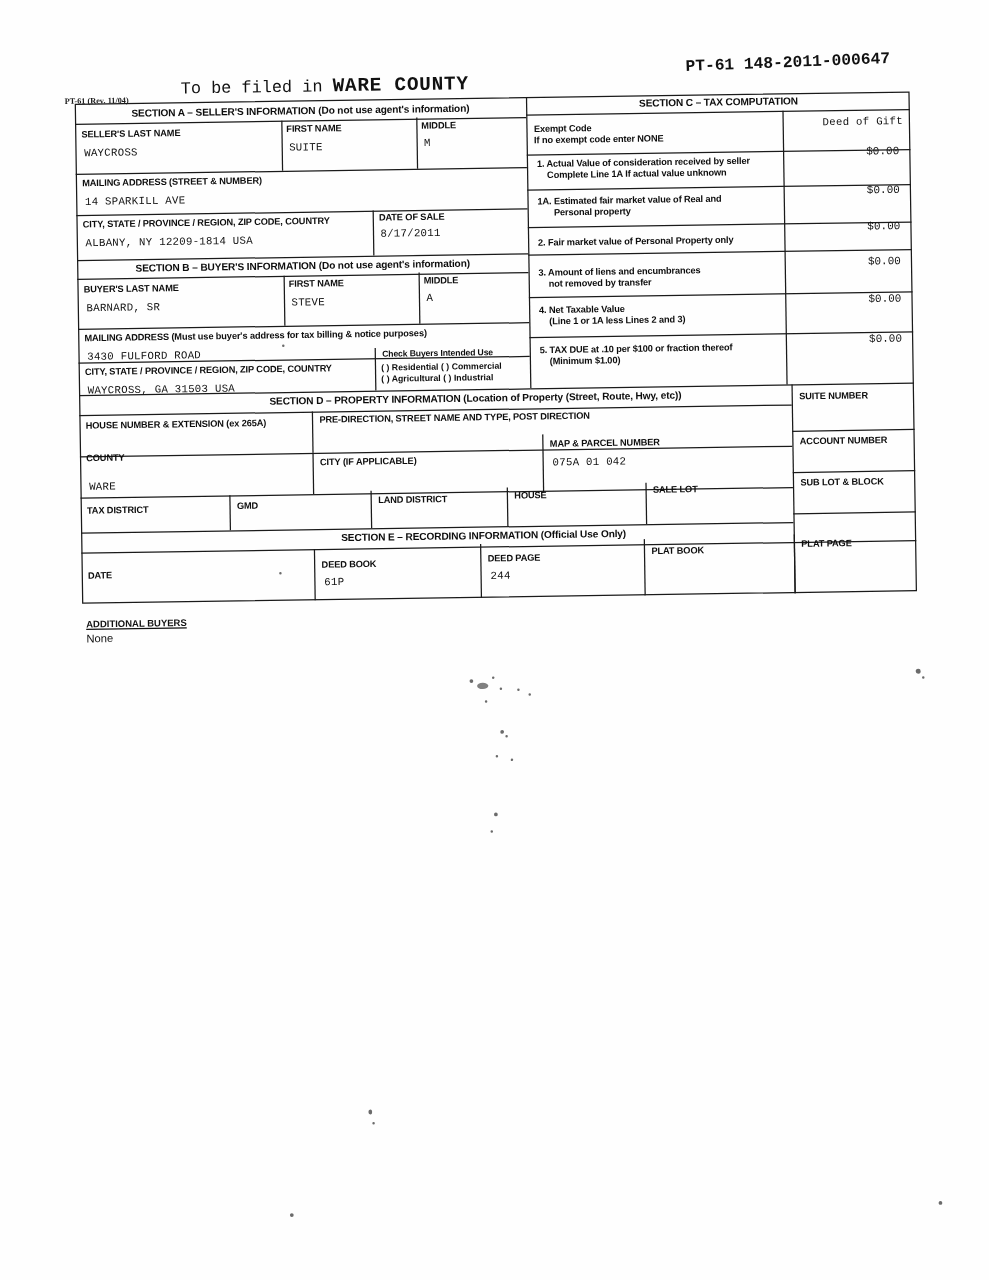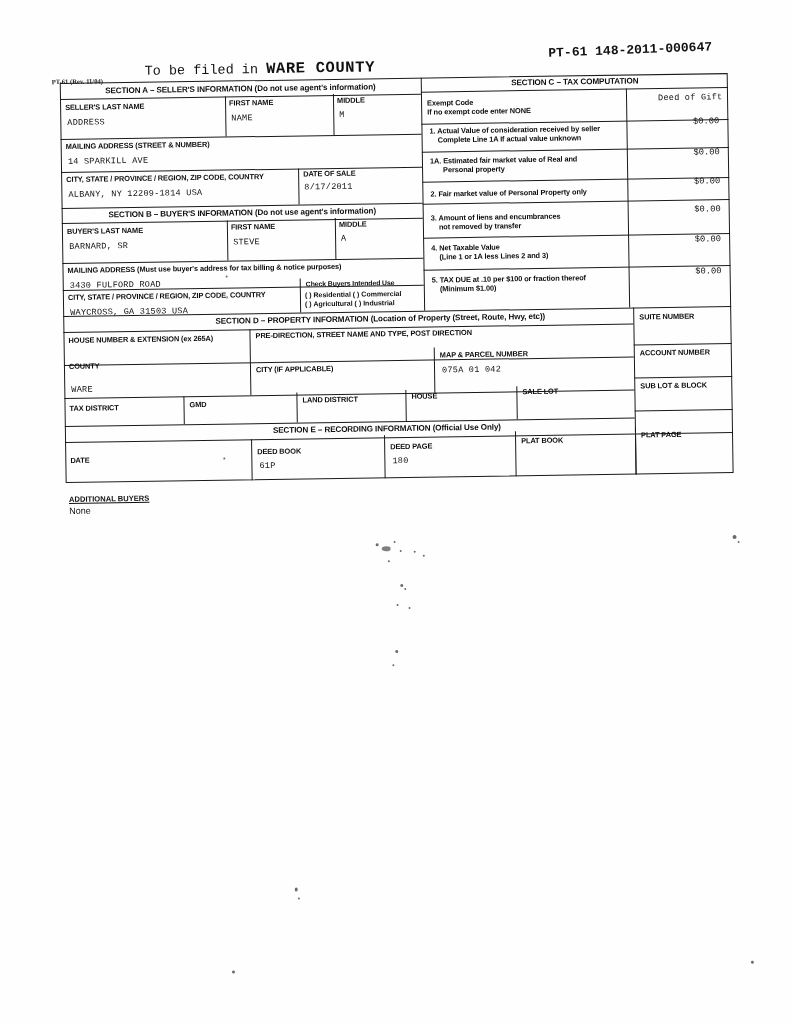--- a/index.html
+++ b/index.html
@@ -79,24 +79,24 @@
 
   <div class="ln vln" style="left:424px;top:78px;height:233px;"></div>
 
   <div class="sect cell" style="left:430px;top:80px;width:296px;">SECTION C – TAX COMPUTATION</div>
   <div class="ln hln" style="left:424px;top:92px;width:307px;"></div>
 
   <div class="sect cell" style="left:66px;top:82px;width:355px;">SECTION A – SELLER'S INFORMATION (Do not use agent's information)</div>
   <div class="ln hln" style="left:63px;top:94px;width:361px;"></div>
 
   <div class="lbl cell" style="left:68px;top:99px;">SELLER'S LAST NAME</div>
-  <div class="val cell" style="left:70px;top:113px;">ADDRESS</div>
+  <div class="val cell" style="left:70px;top:113px;">WAYCROSS</div>
 
   <div class="lbl cell" style="left:232px;top:97px;">FIRST NAME</div>
-  <div class="val cell" style="left:234px;top:111px;">NAME</div>
+  <div class="val cell" style="left:234px;top:111px;">SUITE</div>
 
   <div class="lbl cell" style="left:340px;top:96px;">MIDDLE</div>
   <div class="val cell" style="left:342px;top:109px;">M</div>
 
   <div class="ln vln" style="left:228px;top:94px;height:40px;"></div>
   <div class="ln vln" style="left:336px;top:93px;height:41px;"></div>
   <div class="ln hln" style="left:63px;top:134px;width:361px;"></div>
 
   <div class="lbl cell" style="left:68px;top:138px;">MAILING ADDRESS (STREET &amp; NUMBER)</div>
   <div class="val cell" style="left:70px;top:152px;">14 SPARKILL AVE</div>
@@ -236,21 +236,21 @@
 
   <div class="lbl cell" style="left:68px;top:452px;">DATE</div>
   <div class="val cell" style="left:70px;top:464px;"></div>
 
   <div class="ln vln" style="left:249px;top:437px;height:41px;"></div>
   <div class="lbl cell" style="left:255px;top:446px;">DEED BOOK</div>
   <div class="val cell" style="left:257px;top:459px;">61P</div>
 
   <div class="ln vln" style="left:382px;top:435px;height:43px;"></div>
   <div class="lbl cell" style="left:388px;top:443px;">DEED PAGE</div>
-  <div class="val cell" style="left:390px;top:456px;">180</div>
+  <div class="val cell" style="left:390px;top:456px;">244</div>
 
   <div class="ln vln" style="left:513px;top:433px;height:45px;"></div>
   <div class="lbl cell" style="left:519px;top:439px;">PLAT BOOK</div>
   <div class="val cell" style="left:521px;top:452px;"></div>
 
   <div class="ln vln" style="left:633px;top:431px;height:47px;"></div>
   <div class="lbl cell" style="left:639px;top:435px;">PLAT PAGE</div>
   <div class="val cell" style="left:641px;top:448px;"></div>
 
   <div id="addbuy" style="left:66px;top:490px;">

